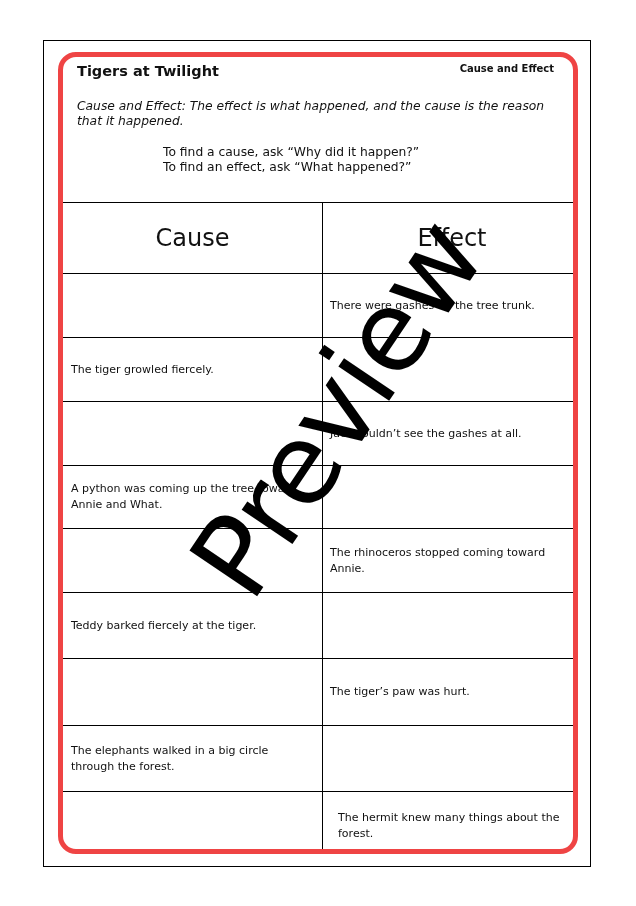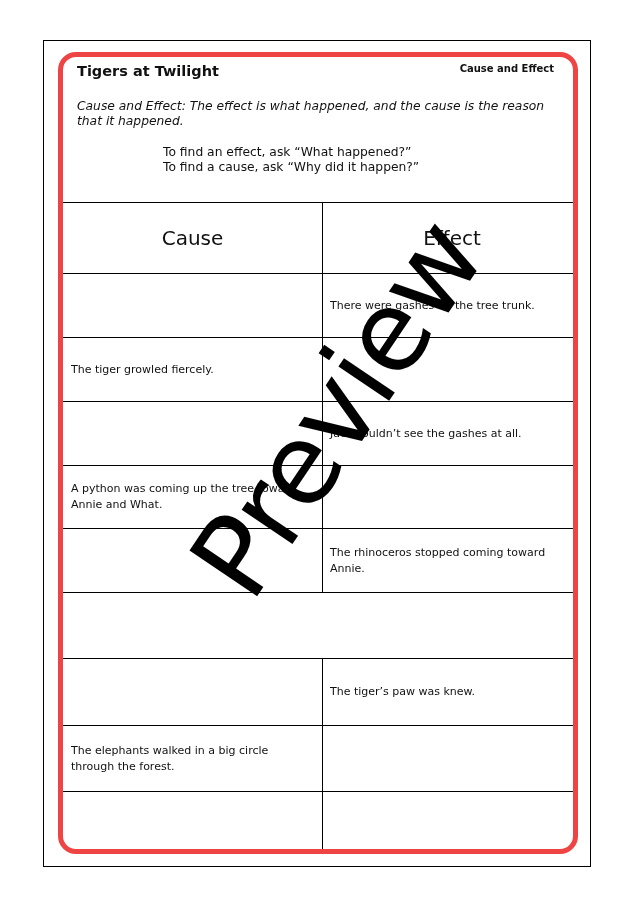--- a/index.html
+++ b/index.html
@@ -11,37 +11,37 @@
           border:5px solid #ef4444; border-radius:18px; box-sizing:border-box; overflow:hidden; }
   .title-l { position:absolute; left:14px; top:6px; font-weight:bold; font-size:14.5px; }
   .title-r { position:absolute; right:19px; top:6px; font-weight:bold; font-size:10px; }
   .intro { position:absolute; left:14px; top:42px; width:470px; font-size:12.3px; line-height:15px;font-style:italic; }
   .tips { position:absolute; left:100px; top:88px; font-size:12.3px; line-height:15px; }
   .grid { position:absolute; left:0; top:145px; width:518px; }
   .row { position:relative; display:flex; border-top:1px solid #000; box-sizing:border-box; }
   .cell { box-sizing:border-box; font-size:11px; line-height:16px; display:flex; align-items:center; }
   .cell.c1 { width:260px; border-right:1px solid #000; padding:0 8px; }
   .cell.c2 { width:258px; padding:0 7px; }
-  .hdr .cell { justify-content:center; font-size:20px; }
+  .hdr .cell { justify-content:center; font-size:24px; }
   .wm { position:absolute; left:135px; top:370px; font-size:112px; font-family:"DejaVu Sans", sans-serif;
         color:#000; transform:rotate(-56deg); transform-origin:center; white-space:nowrap;
         pointer-events:none; letter-spacing:-2px; width:380px; text-align:center; line-height:1; }
 </style>
 </head>
 <body>
 
 <div class="outer"></div>
 
 <div class="card">
   <div class="title-l">Tigers at Twilight</div>
   <div class="title-r">Cause and Effect</div>
   <div class="intro">Cause and Effect: The effect is what happened, and the cause is the reason that it happened.</div>
   <div class="tips">
+    <div>To find a cause, ask “Why did it happen?”</div>
     <div>To find an effect, ask “What happened?”</div>
-    <div>To find a cause, ask “Why did it happen?”</div>
   </div>
 
   <div class="grid">
     <div class="row hdr" style="height:71px">
       <div class="cell c1">Cause</div>
       <div class="cell c2">Effect</div>
     </div>
     <div class="row" style="height:64px">
       <div class="cell c1"></div>
       <div class="cell c2">There were gashes on the tree trunk.</div>
@@ -56,29 +56,31 @@
     </div>
     <div class="row" style="height:63px">
       <div class="cell c1">A python was coming up the tree toward Annie and What.</div>
       <div class="cell c2"></div>
     </div>
     <div class="row" style="height:64px">
       <div class="cell c1"></div>
       <div class="cell c2">The rhinoceros stopped coming toward Annie.</div>
     </div>
     <div class="row" style="height:66px">
+      <div class="cell c1">Teddy barked fiercely at the tiger.</div>
       <div class="cell c2"></div>
     </div>
     <div class="row" style="height:67px">
       <div class="cell c1"></div>
-      <div class="cell c2">The tiger’s paw was knew.</div>
+      <div class="cell c2">The tiger’s paw was hurt.</div>
     </div>
     <div class="row" style="height:66px">
       <div class="cell c1">The elephants walked in a big circle through the forest.</div>
       <div class="cell c2"></div>
     </div>
     <div class="row" style="height:68px">
       <div class="cell c1"></div>
+      <div class="cell c2" style="padding-left:15px">The hermit knew many things about the forest.</div>
     </div>
   </div>
 </div>
 
 <div class="wm">Preview</div>
 
 </body></html>

